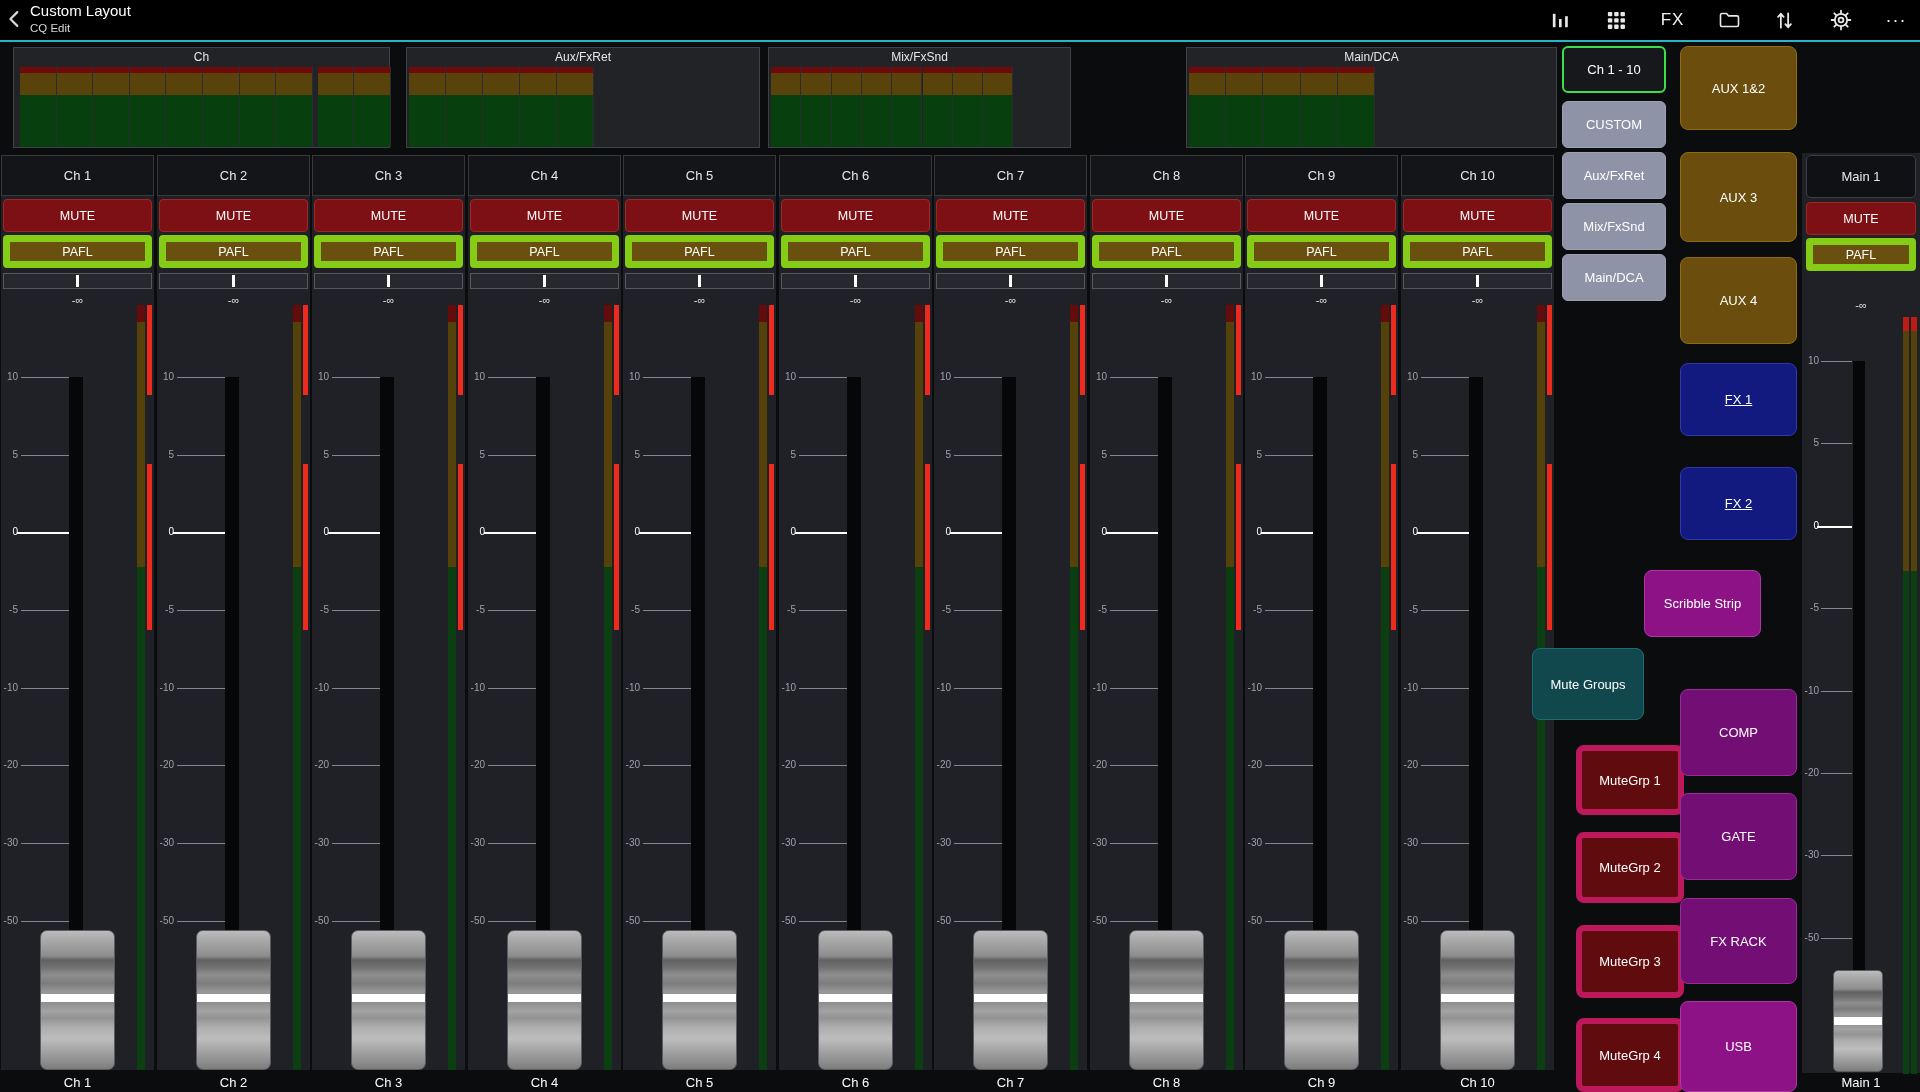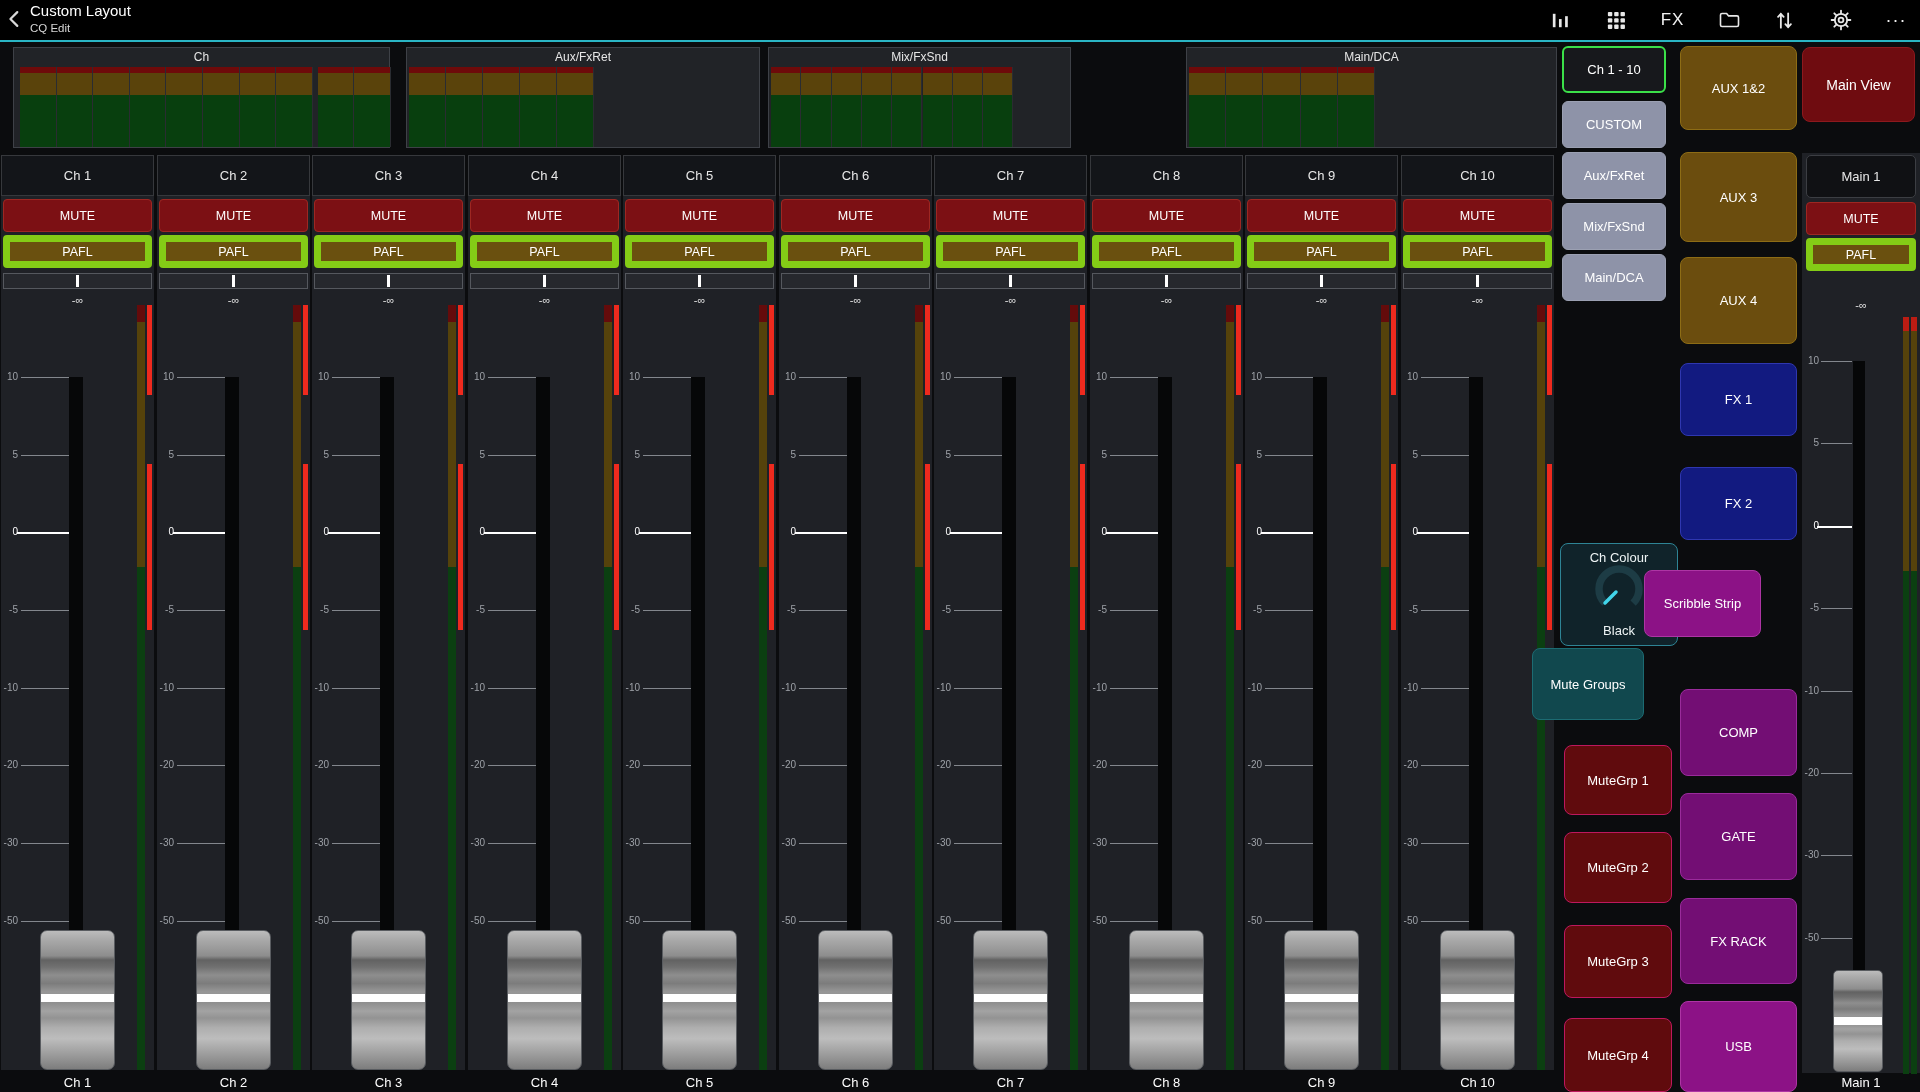--- a/index.html
+++ b/index.html
@@ -47,24 +47,24 @@
        #bdbdbd 78%,#a6a6a6 86%,#8f8f8f 94%,#7d7d7d 100%);}
   .cap-line{position:absolute;left:0;right:0;top:46%;height:8px;background:#fff;}
   .sbottom{position:absolute;left:0;right:0;bottom:2px;text-align:center;font-size:13px;color:#fff;}
   
   .rbtn{position:absolute;box-sizing:border-box;border-radius:6px;display:flex;align-items:center;
         justify-content:center;font-size:13px;color:#fff;text-align:center;}
   .lay{background:var(--gray-btn);border:1px solid #9ba0b2;}
   .lay.sel{background:#17181c;border:2px solid var(--sel-green);}
   .q{border-radius:8px;}
   .q-olive{background:var(--aux-olive);border:1px solid #8d6c15;}
-  .q-blue{background:var(--fx-blue);border:1px solid #2f37b0;}
+  .q-blue{background:var(--fx-blue);border:1px solid #2f37b0;text-decoration:underline;}
   .q-magenta{background:var(--magenta);border:1px solid #ad35a4;}
   .q-purple{background:var(--purple);border:1px solid #9a2b9b;}
-  .mutegrp{background:var(--mutegrp-red);border:1px solid #be185d;border-radius:8px;}
+  .mutegrp{background:var(--mutegrp-red);border:6px solid #be185d;border-radius:8px;margin-left:12px;}
   .mutegroups{background:var(--mutegroups-teal);border:1px solid #1c6b72;border-radius:8px;}
   .mainview{background:var(--main-red);border:1px solid #8d191d;border-radius:8px;font-size:14px;}
   .chcol{position:absolute;left:1560px;top:543px;width:118px;height:103px;background:#10232a;
          border:1px solid #2e8495;border-radius:8px;box-sizing:border-box;text-align:center;color:#eef4f5;}
   .chcol-title{font-size:13px;margin-top:6px;}
   .chcol-val{position:absolute;left:0;right:0;bottom:7px;font-size:13px;}
   
   .mstrip{position:absolute;left:1802px;top:153px;width:118px;height:939px;}
   .mstrip-body{position:absolute;left:0;top:0;right:0;height:920px;background:#1f2126;}
   .mname{position:absolute;left:4px;right:4px;top:2px;height:43px;background:#101114;border:1px solid #3c3e43;
@@ -693,30 +693,20 @@
     </div>
 
   <div id="col-layout">
       <div class="rbtn lay sel" style="left: 1562px; top: 46px; width: 104px; height: 47px;">Ch 1 - 10</div>
       <div class="rbtn lay" style="left: 1562px; top: 101px; width: 104px; height: 47px;">CUSTOM</div>
       <div class="rbtn lay" style="left: 1562px; top: 152px; width: 104px; height: 47px;">Aux/FxRet</div>
       <div class="rbtn lay" style="left: 1562px; top: 203px; width: 104px; height: 47px;">Mix/FxSnd</div>
       <div class="rbtn lay" style="left: 1562px; top: 254px; width: 104px; height: 47px;">Main/DCA</div>
     </div>
 
-  <div class="chcol">
-    <div class="chcol-title">Ch Colour</div>
-    <div>
-      <svg width="64" height="52" viewBox="0 0 64 52">
-        <circle cx="32" cy="24" r="20" fill="none" stroke="#1d3c45" stroke-width="7.5" pathLength="100" stroke-dasharray="75 25" stroke-dashoffset="-37.5"></circle>
-        <line x1="29" y1="27" x2="18" y2="38" stroke="#41d4ea" stroke-width="3.5" stroke-linecap="round"></line>
-      </svg>
-    </div>
-    <div class="chcol-val">Black</div>
-  </div>
 
   <div id="mutegroups">
       <div class="rbtn mutegroups" style="left: 1532px; top: 648px; width: 112px; height: 72px;">Mute Groups</div>
       <div class="rbtn mutegrp" style="left: 1564px; top: 745px; width: 108px; height: 70px;">MuteGrp 1</div>
       <div class="rbtn mutegrp" style="left: 1564px; top: 832px; width: 108px; height: 71px;">MuteGrp 2</div>
       <div class="rbtn mutegrp" style="left: 1564px; top: 925px; width: 108px; height: 73px;">MuteGrp 3</div>
       <div class="rbtn mutegrp" style="left: 1564px; top: 1018px; width: 108px; height: 74px;">MuteGrp 4</div>
     </div>
 
   <div id="col-quick">
@@ -725,21 +715,20 @@
       <div class="rbtn q q-olive" style="left: 1680px; top: 257px; width: 117px; height: 87px;">AUX 4</div>
       <div class="rbtn q q-blue" style="left: 1680px; top: 363px; width: 117px; height: 73px;">FX 1</div>
       <div class="rbtn q q-blue" style="left: 1680px; top: 467px; width: 117px; height: 73px;">FX 2</div>
       <div class="rbtn q q-magenta" style="left: 1644px; top: 570px; width: 117px; height: 67px;">Scribble Strip</div>
       <div class="rbtn q q-purple" style="left: 1680px; top: 689px; width: 117px; height: 87px;">COMP</div>
       <div class="rbtn q q-purple" style="left: 1680px; top: 793px; width: 117px; height: 87px;">GATE</div>
       <div class="rbtn q q-purple" style="left: 1680px; top: 898px; width: 117px; height: 86px;">FX RACK</div>
       <div class="rbtn q q-magenta" style="left: 1680px; top: 1001px; width: 117px; height: 91px;">USB</div>
     </div>
 
-  <div class="rbtn mainview" style="left:1802px;top:47px;width:113px;height:75px;">Main View</div>
 
   <div class="mstrip" id="mstrip">
     <div class="mstrip-body"></div>
     <div class="mname">Main 1</div>
     <div class="sbtn smute m-mute">MUTE</div>
     <div class="sbtn spafl m-pafl">PAFL</div>
     <div class="neg-inf m-neg">-∞</div>
     <div class="sbottom">Main 1</div>
   <div class="scale-lab" style="left: 2px; width: 15px; top: 202px;">10</div>
       <div class="scale-line" style="left: 19px; width: 31px; top: 208px;"></div>

